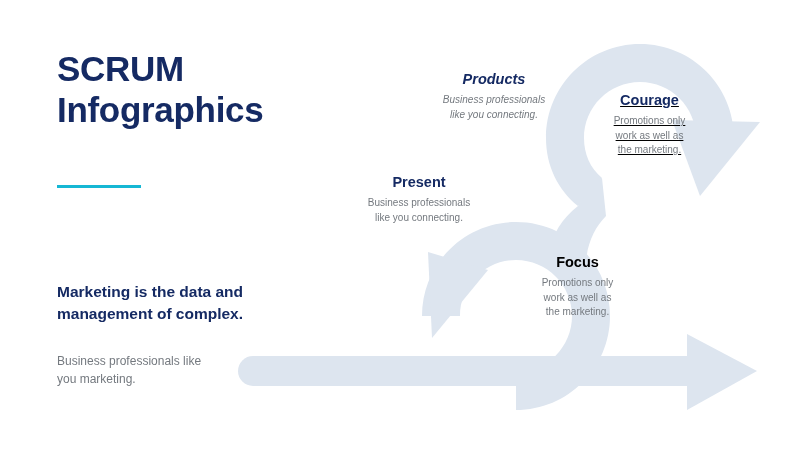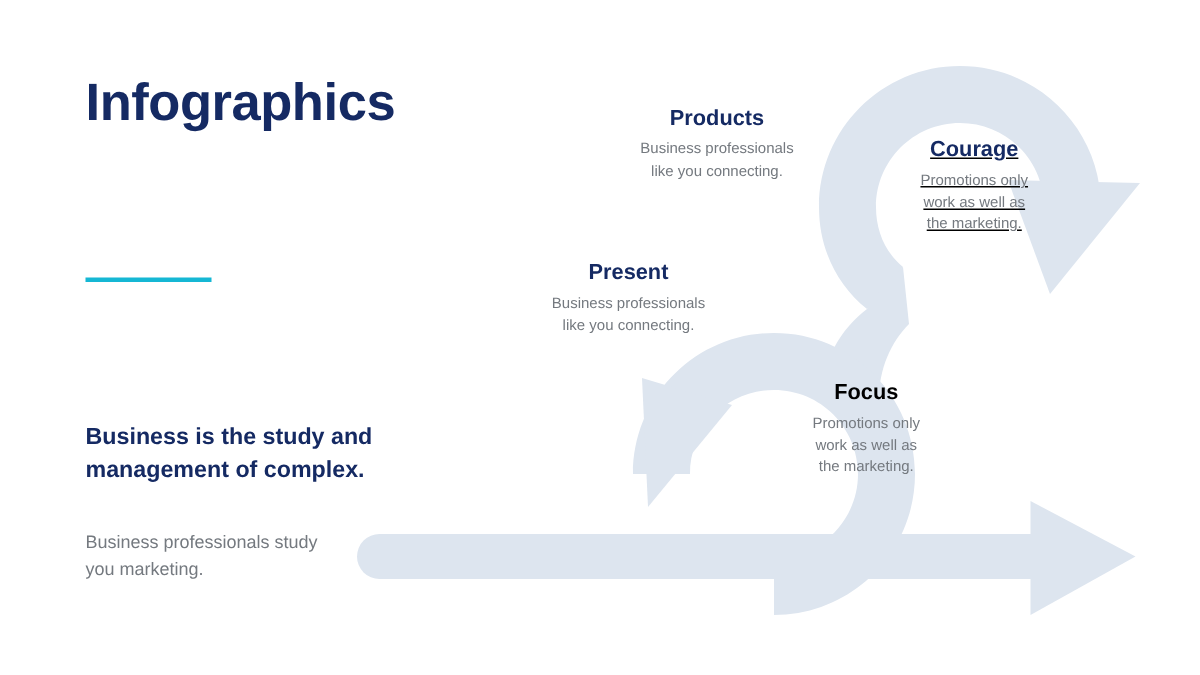--- a/index.html
+++ b/index.html
@@ -109,21 +109,21 @@
     line-height: 1.2;
   }
   .step-body {
     margin: 0;
     font-size: 10px;
     line-height: 1.43;
     color: #74797f;
   }
   .step-body .sb-line { display: block; }
 
-  #step-products { left: 392px; top: 71px;  width: 172px; }
+  #step-products { left: 408px; top: 71px;  width: 172px; font-style: italic; }
   #step-courage  { left: 577px; top: 92px; width: 145px; text-decoration: underline; }
   #step-events   { left: 333px; top: 174px; width: 172px; }
   #step-focus    { left: 505px; top: 254px; width: 145px; }
 </style>
 </head>
 <body>
 
 <div id="slide" style="background: rgb(255, 255, 255);">
 
   <svg id="ribbon-graphic" viewBox="0 0 800 450">
@@ -164,36 +164,37 @@
              L 690 386
              L 253 386
              A 15 15 0 0 1 253 356 Z"></path>
 
     <path fill="#dde5ef" d="M 687 334 L 757 371 L 687 410 Z"></path>
 
   </svg>
 
   <div id="title-block">
     <h1 class="main-title" style="color: rgb(21, 42, 99);">
+      <span class="t-line">SCRUM</span>
       <span class="t-line">Infographics</span>
     </h1>
   </div>
 
   <div id="accent-rule" style="background: rgb(21, 183, 212);"></div>
 
   <div id="statement-block">
     <p class="statement" style="color: rgb(21, 42, 99);">
-      <span class="s-line">Business is the study and</span>
+      <span class="s-line">Marketing is the data and</span>
       <span class="s-line">management of complex.</span>
     </p>
   </div>
 
   <div id="statement-body">
     <p class="body-text" style="color: rgb(116, 121, 127);">
-      <span class="b-line">Business professionals study</span>
+      <span class="b-line">Business professionals like</span>
       <span class="b-line">you marketing.</span>
     </p>
   </div>
 
   <div class="step" id="step-products">
     <p class="step-title" style="color: rgb(21, 42, 99);">Products</p>
     <p class="step-body" style="color: rgb(116, 121, 127);">
       <span class="sb-line">Business professionals</span>
       <span class="sb-line">like you connecting.</span>
     </p>

